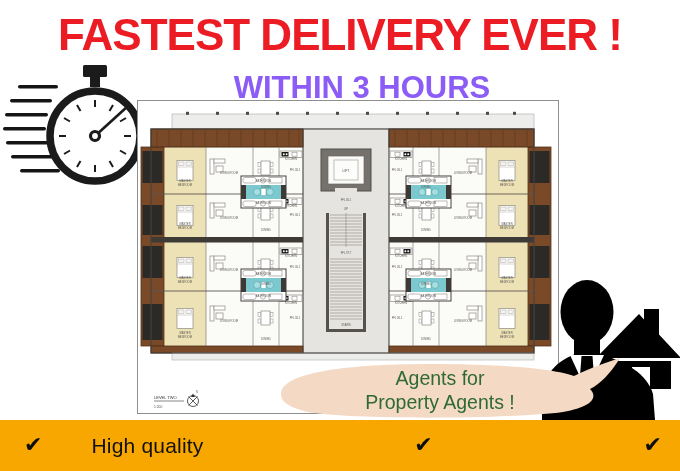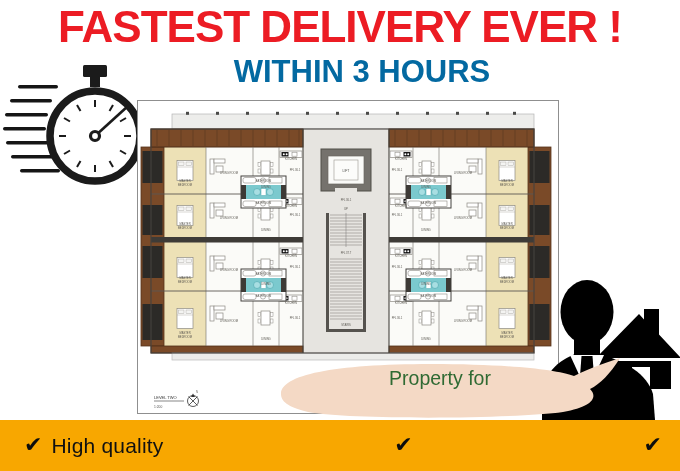--- a/index.html
+++ b/index.html
@@ -1,40 +1,40 @@
 <!DOCTYPE html>
 <html><head>
 <meta charset="utf-8">
 <style>
   html,body{margin:0;padding:0;}
   body{width:680px;height:471px;position:relative;overflow:hidden;background:#fff;
        font-family:"Liberation Sans",sans-serif;}
   .hdr{position:absolute;left:0;top:8;width:680px;text-align:center;z-index:6;}
-  .hdr h1{margin:4px;font-size:44px;font-weight:bold;color:#EC1C24;letter-spacing:-1px;line-height:1.05;}
-  .hdr h2{margin:0;font-size:31px;font-weight:bold;color:#0369a1;letter-spacing:0;padding-left:44px;}
+  .hdr h1{margin:12px;font-size:44px;font-weight:bold;color:#EC1C24;letter-spacing:-1px;line-height:1.05;}
+  .hdr h2{margin:0;font-size:31px;font-weight:bold;color:#8b5cf6;letter-spacing:0;padding-left:44px;}
   #stopwatch{position:absolute;left:2px;top:50px;z-index:1;}
   #sheet{position:absolute;left:137px;top:100px;width:420px;height:312px;background:#fff;
          border:1px solid #8f8f8f;z-index:2;}
   #plan{position:absolute;left:0;top:0;}
   #plan text{font-family:"Liberation Sans",sans-serif;}
   .t{font-size:2.7px;fill:#5a5751;text-anchor:middle;}
   .t2{font-size:3.3px;fill:#4a4a46;text-anchor:middle;}
   .ts{font-size:4px;fill:#333;}
   .ts2{font-size:3.3px;fill:#555;}
   #man{position:absolute;left:540px;top:262px;z-index:3;}
   #bubble{position:absolute;left:263px;top:356px;z-index:4;}
   #bubble-text{position:absolute;left:285px;top:366px;width:310px;text-align:center;z-index:5;
                color:#2F6A33;font-size:19.5px;line-height:24px;}
   #banner{position:absolute;left:0;top:420px;width:680px;height:51px;background:#F8A700;z-index:6;
           display:flex;align-items:center;justify-content:space-between;
           padding:0 18px 0 24px;box-sizing:border-box;}
   .bitem{display:flex;align-items:center;gap:9px;}
   .check{font-family:"DejaVu Sans",sans-serif;font-weight:900;font-size:22px;color:#0d0d0d;
          transform:translateY(-1px);}
-  .blabel{font-size:21px;color:#111;letter-spacing:0.2px;}
+  .blabel{font-size:21px;color:#111;letter-spacing:0.2px;margin-left:40px;}
 </style>
 </head>
 <body>
 
 <div class="hdr">
   <h1>FASTEST DELIVERY EVER !</h1>
   <h2>WITHIN 3 HOURS</h2>
 </div>
 
 <svg id="stopwatch" width="150" height="142" viewBox="0 0 150 142">
@@ -348,21 +348,22 @@
     <path d="M2 158 L2 134 C4 112 16 99 38 91 L56 91 C86 99 107 112 113 132 L115 158 Z" fill="#000"></path>
     <path d="M30 93 L47 130 L64 93 Z" fill="#fff"></path>
     <path d="M41.5 94 L52.5 94 L54.5 121 L47 131 L39.5 121 Z" fill="#000"></path>
   </g>
 </svg>
 
 <svg id="bubble" width="362" height="68" viewBox="0 0 362 68">
   <path d="M18 38 C18 19 70 8 168 8 C240 8 292 13 311 20 C331 10 348 5 357 2 C347 18 337 28 327 33 C335 41 330 51 300 56 C250 63 90 64 45 56 C24 51 18 45 18 38 Z" fill="#F4D9C5"></path>
 </svg>
 <div id="bubble-text">
-  <div>Property for</div>
+  <div>Agents for</div>
+  <div>Property Agents !</div>
 </div>
 
 <div id="banner">
   <div class="bitem">
     <span class="check">✔</span>
     <span class="blabel">High quality</span>
   </div>
   <div class="bitem">
     <span class="check">✔</span>
   </div>

